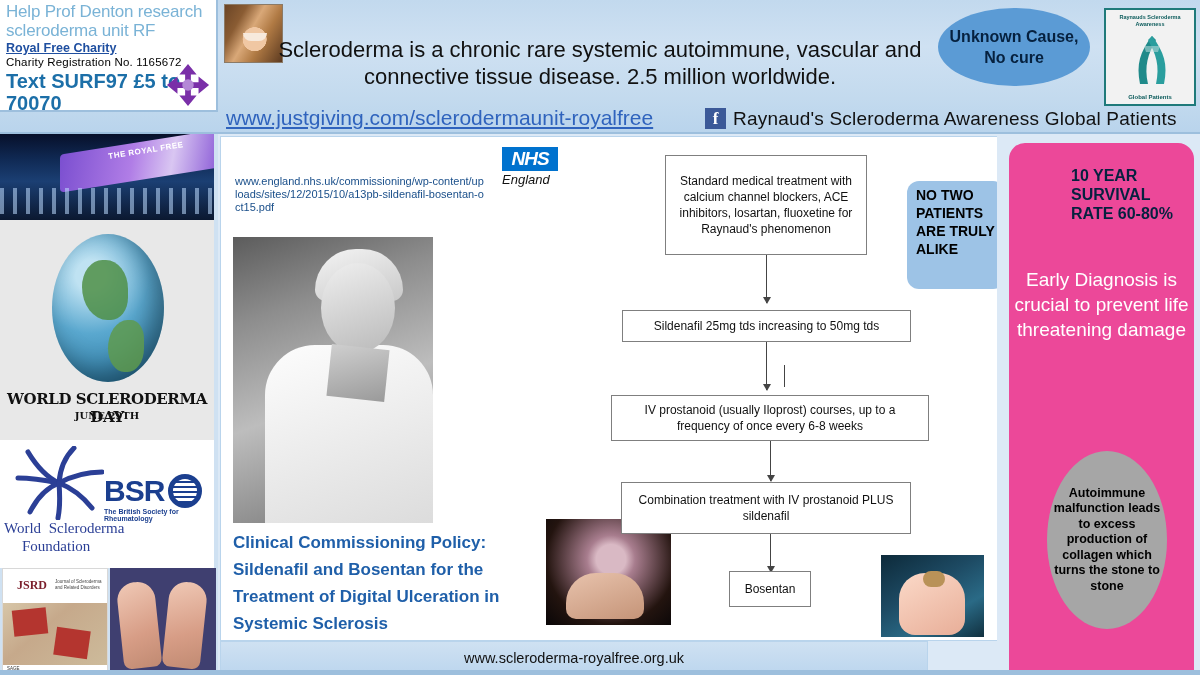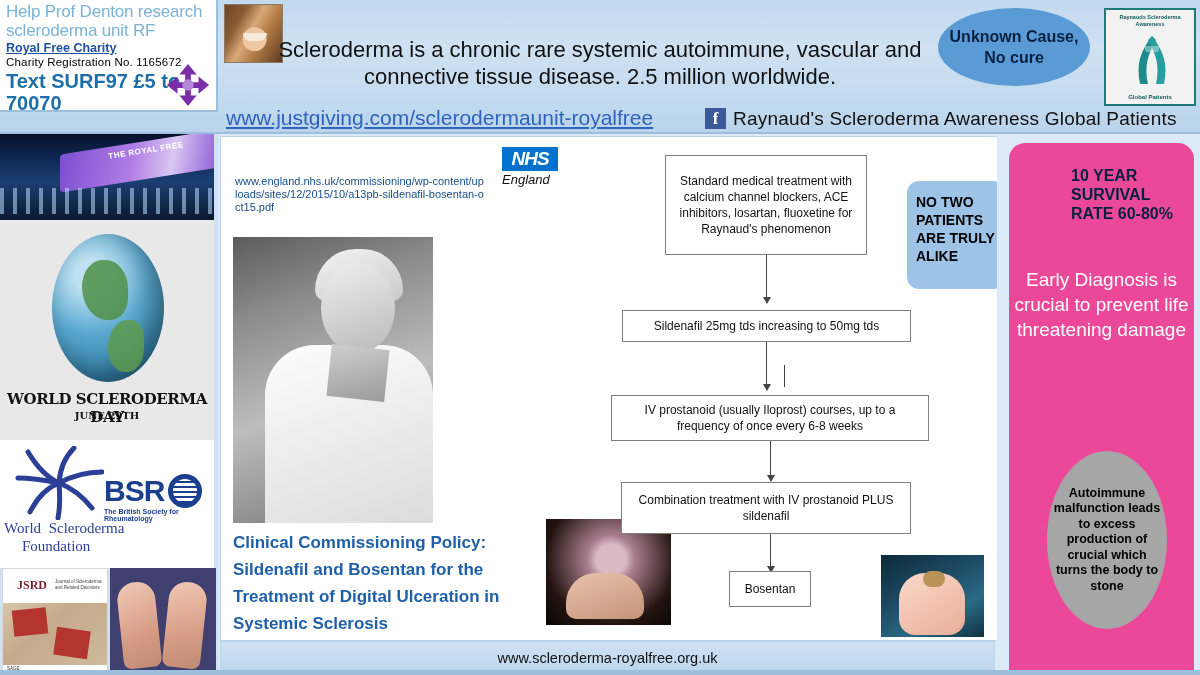--- a/index.html
+++ b/index.html
@@ -171,39 +171,39 @@
     display:flex;align-items:center;justify-content:center;text-align:center;
     font-size:12px;color:#111;line-height:16px;padding:2px 6px;}
   .fc-arrow{position:absolute;width:1px;background:#444;}
   .fc-arrow:after{content:"";position:absolute;left:-3.5px;bottom:-1px;border-left:4px solid transparent;
     border-right:4px solid transparent;border-top:7px solid #444;}
   .fc-tick{position:absolute;width:1px;background:#444;}
 
   .notwo{
     position:absolute;left:686px;top:44px;width:98px;height:108px;border-radius:12px;
     background:#9dc3e6;color:#000;font-weight:bold;font-size:14px;line-height:18px;
-    padding:12px 0 0 9px;box-sizing:border-box;
+    padding:5px 0 0 9px;box-sizing:border-box;
   }
 
   
   .rightcol{position:absolute;left:997px;top:136px;width:203px;height:539px;background:#dce9f6;}
   .right-panel{
     position:absolute;left:12px;top:7px;width:185px;height:632px;border-radius:16px;background:#ec4899;
   }
   .r-head{position:absolute;left:62px;top:23px;font-size:16px;font-weight:bold;color:#06213f;line-height:19px;}
   .r-early{position:absolute;left:0;top:124px;width:185px;text-align:center;font-size:19px;color:#fff;line-height:25px;}
   .r-oval{
     position:absolute;left:38px;top:308px;width:120px;height:178px;border-radius:50%;
     background:#a6a6a6;color:#000;font-size:12.5px;font-weight:bold;line-height:15.5px;
     display:flex;align-items:center;justify-content:center;text-align:center;padding:0 5px;box-sizing:border-box;
   }
 
   
   .footer{
-    position:absolute;left:220px;top:641px;width:775px;height:34px;
+    position:absolute;left:220px;top:641px;width:708px;height:34px;
     background:linear-gradient(180deg,#cfe1f2,#bcd6ee);
     border:1px solid #b9d4ec;box-sizing:border-box;
     display:flex;align-items:center;justify-content:center;
     font-size:14.5px;color:#111;
   }
   .bottom-strip{position:absolute;left:0;top:670px;width:1200px;height:5px;background:#9dbfdd;}
 </style>
 </head>
 <body>
 
@@ -328,21 +328,21 @@
 
     <div class="fc-box" style="left:508px;top:434px;width:82px;height:36px;">Bosentan</div>
 
     <div class="notwo">NO TWO PATIENTS ARE TRULY ALIKE</div>
   </div>
 
   <div class="rightcol">
     <div class="right-panel">
       <div class="r-head">10 YEAR SURVIVAL RATE 60-80%</div>
       <div class="r-early">Early Diagnosis is crucial to prevent life threatening damage</div>
-      <div class="r-oval">Autoimmune malfunction leads to excess production of crucial which turns the body to stone</div>
+      <div class="r-oval">Autoimmune malfunction leads to excess production of collagen which turns the stone to stone</div>
     </div>
   </div>
 
   <div class="footer">
     <span>www.scleroderma-royalfree.org.uk</span>
   </div>
   <div class="bottom-strip"></div>
 
 </div>
 

